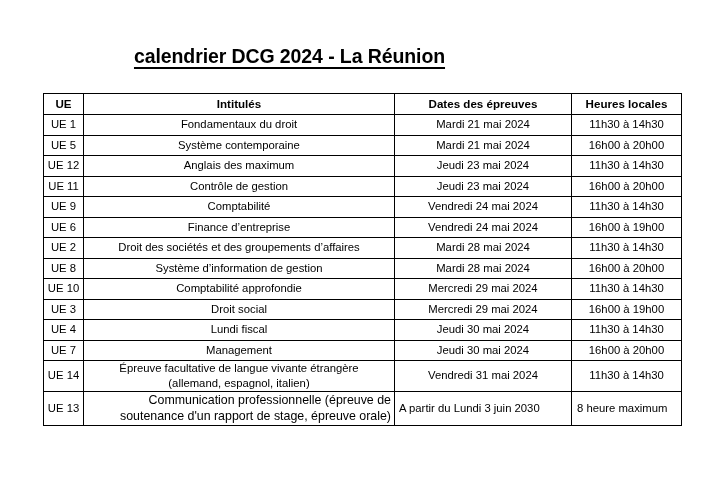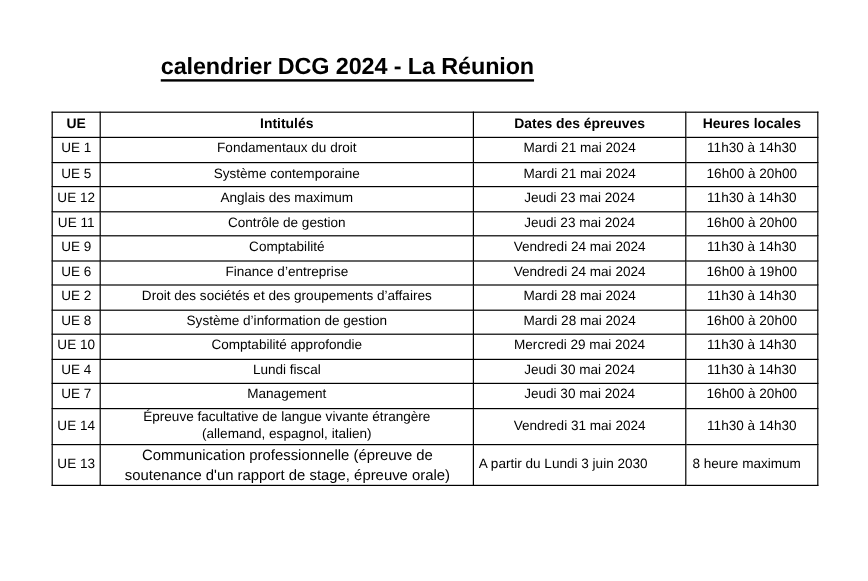--- a/index.html
+++ b/index.html
@@ -89,21 +89,21 @@
     line-height: 1.32;
   }
 
   tr.tall-last td {
     height: 39px;
     line-height: 1.32;
   }
 
   
   tr.tall-last td.cell-title {
-    text-align: center;
+    text-align: right;
     font-size: 12.4px;
     padding-left: 4px;
   }
   tr.tall-last td.cell-date {
     font-size: 11.3px;
     text-align: left;
     padding-left: 4px;
   }
   tr.tall-last td.cell-hours {
     text-align: left;
@@ -195,20 +195,26 @@
           <td class="cell-hours">16h00 à 20h00</td>
         </tr>
 
         <tr>
           <td class="cell-ue">UE 10</td>
           <td class="cell-title">Comptabilité approfondie</td>
           <td class="cell-date">Mercredi 29 mai 2024</td>
           <td class="cell-hours">11h30 à 14h30</td>
         </tr>
 
+        <tr>
+          <td class="cell-ue">UE 3</td>
+          <td class="cell-title">Droit social</td>
+          <td class="cell-date">Mercredi 29 mai 2024</td>
+          <td class="cell-hours">16h00 à 19h00</td>
+        </tr>
 
         <tr>
           <td class="cell-ue">UE 4</td>
           <td class="cell-title">Lundi fiscal</td>
           <td class="cell-date">Jeudi 30 mai 2024</td>
           <td class="cell-hours">11h30 à 14h30</td>
         </tr>
 
         <tr>
           <td class="cell-ue">UE 7</td>

